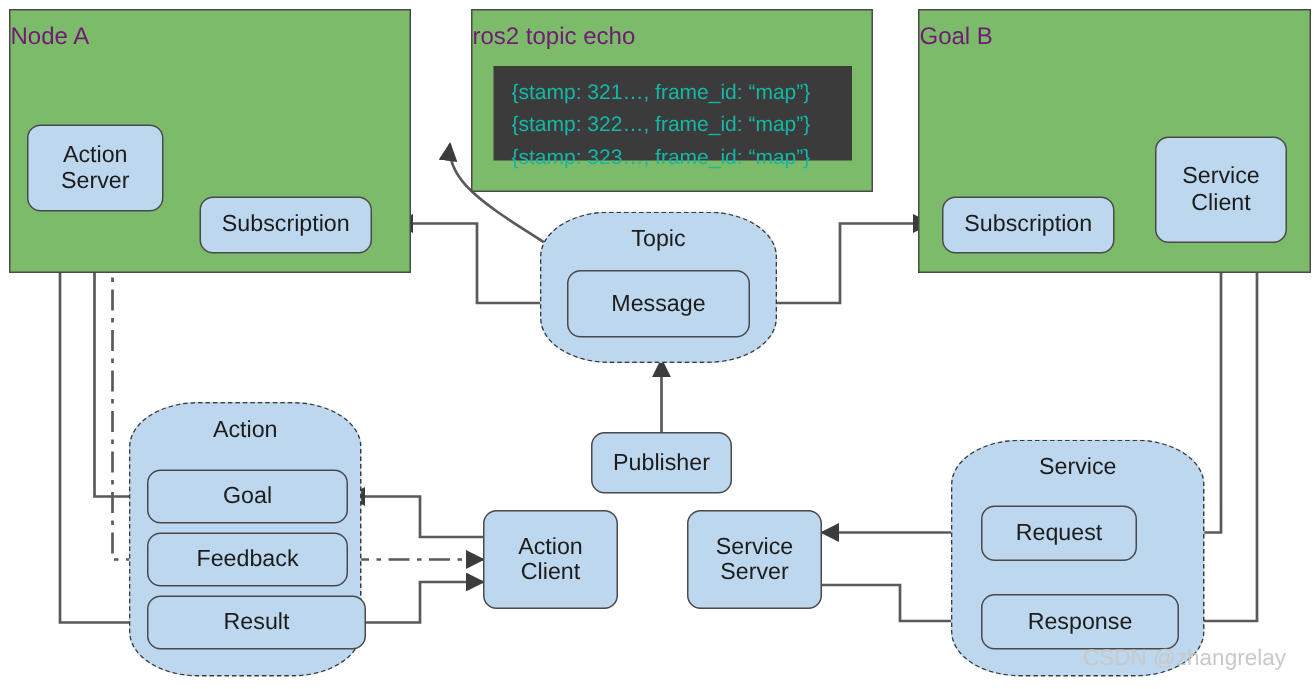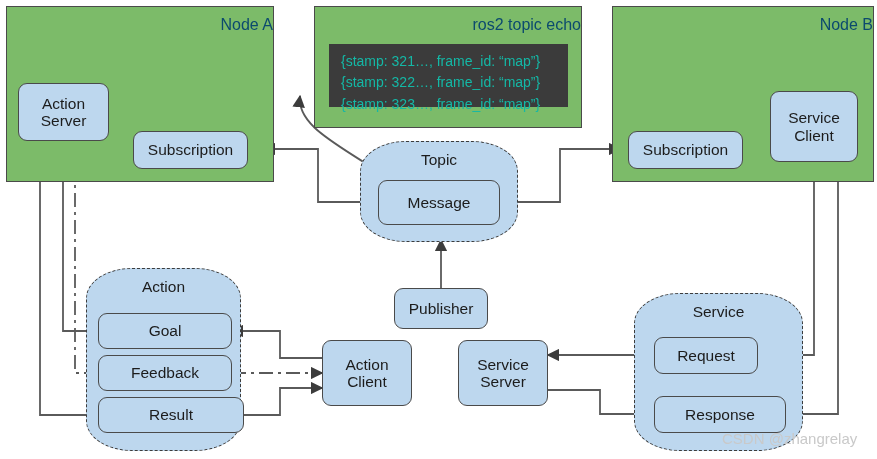--- a/index.html
+++ b/index.html
@@ -28,23 +28,23 @@
   .node {
     position: absolute;
     background: #7CBB69;
     border: 1.5px solid #4a4a4a;
     box-sizing: border-box;
   }
   .node-title {
     position: absolute;
     left: 0;
     width: 100%;
-    text-align: right;
+    text-align: left;
     font-size: 16px;
-    color: #0c4a6e;
+    color: #701a75;
   }
   .node-title.top { top: 9px; }
   .node-title.bottom { bottom: 8px; }
   .box {
     position: absolute;
     background: #BDD7EE;
     border: 1.5px solid #4a4a4a;
     border-radius: 9px;
     box-sizing: border-box;
     display: flex;
@@ -154,21 +154,21 @@
   <div class="node" style="left:314px; top:6px; width:268px; height:122px;">
     <div class="node-title top">ros2 topic echo</div>
   </div>
   <div class="terminal" style="left:329px; top:44px; width:239px; height:63px;">
     <div class="term-line">{stamp: 321…, frame_id: “map”}</div>
     <div class="term-line">{stamp: 322…, frame_id: “map”}</div>
     <div class="term-line">{stamp: 323…, frame_id: “map”}</div>
   </div>
 
   <div class="node" style="left:612px; top:6px; width:262px; height:176px;">
-    <div class="node-title top">Node B</div>
+    <div class="node-title top">Goal B</div>
   </div>
   <div class="box" style="left:628px; top:131px; width:115px; height:38px;">
     <span>Subscription</span>
   </div>
   <div class="box" style="left:770px; top:91px; width:88px; height:71px;">
     <div>
       <span>Service</span>
       <span>Client</span>
     </div>
   </div>

